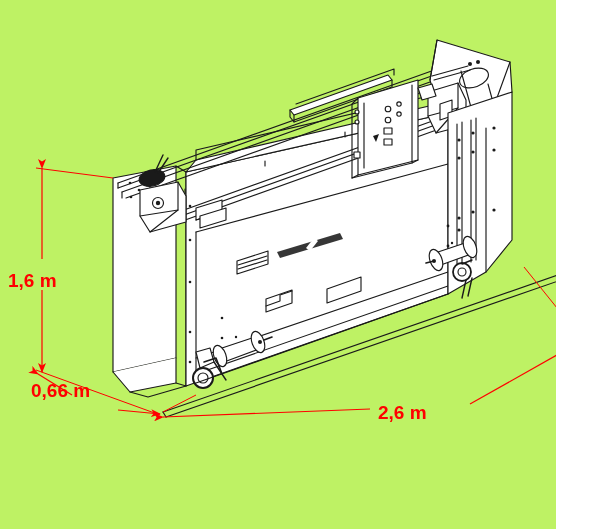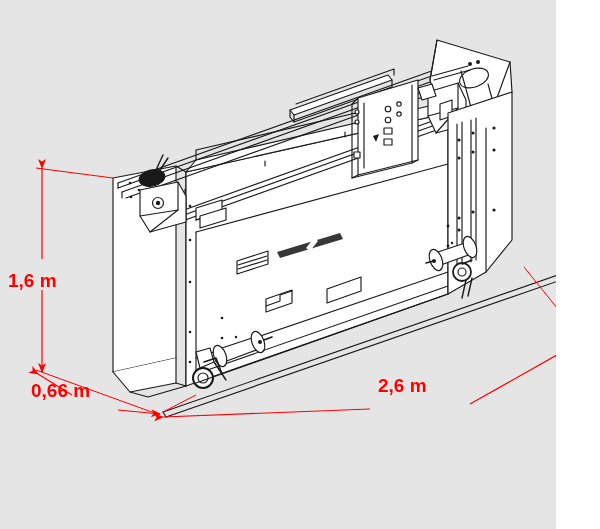--- a/index.html
+++ b/index.html
@@ -4,21 +4,21 @@
 <style>
   html, body {
     margin: 0;
     padding: 0;
     background: #ffffff;
   }
   #page {
     position: relative;
     width: 556px;
     height: 529px;
-    background: #e5e5e5;
+    background: #bef264;
     overflow: hidden;
     font-family: "Liberation Sans", sans-serif;
   }
   #drawing-svg {
     position: absolute;
     top: 0;
     left: 0;
     width: 600px;
     height: 529px;
     display: block;
@@ -37,21 +37,21 @@
     top: 271px;
     font-size: 19px;
   }
   #dim-label-depth {
     left: 31px;
     top: 381px;
     font-size: 19px;
   }
   #dim-label-length {
     left: 378px;
-    top: 376px;
+    top: 403px;
     font-size: 19px;
   }
 </style>
 </head>
 <body>
 
 <div id="page">
 
   <svg id="drawing-svg" viewBox="0 0 600 529" xmlns="http://www.w3.org/2000/svg">
 

